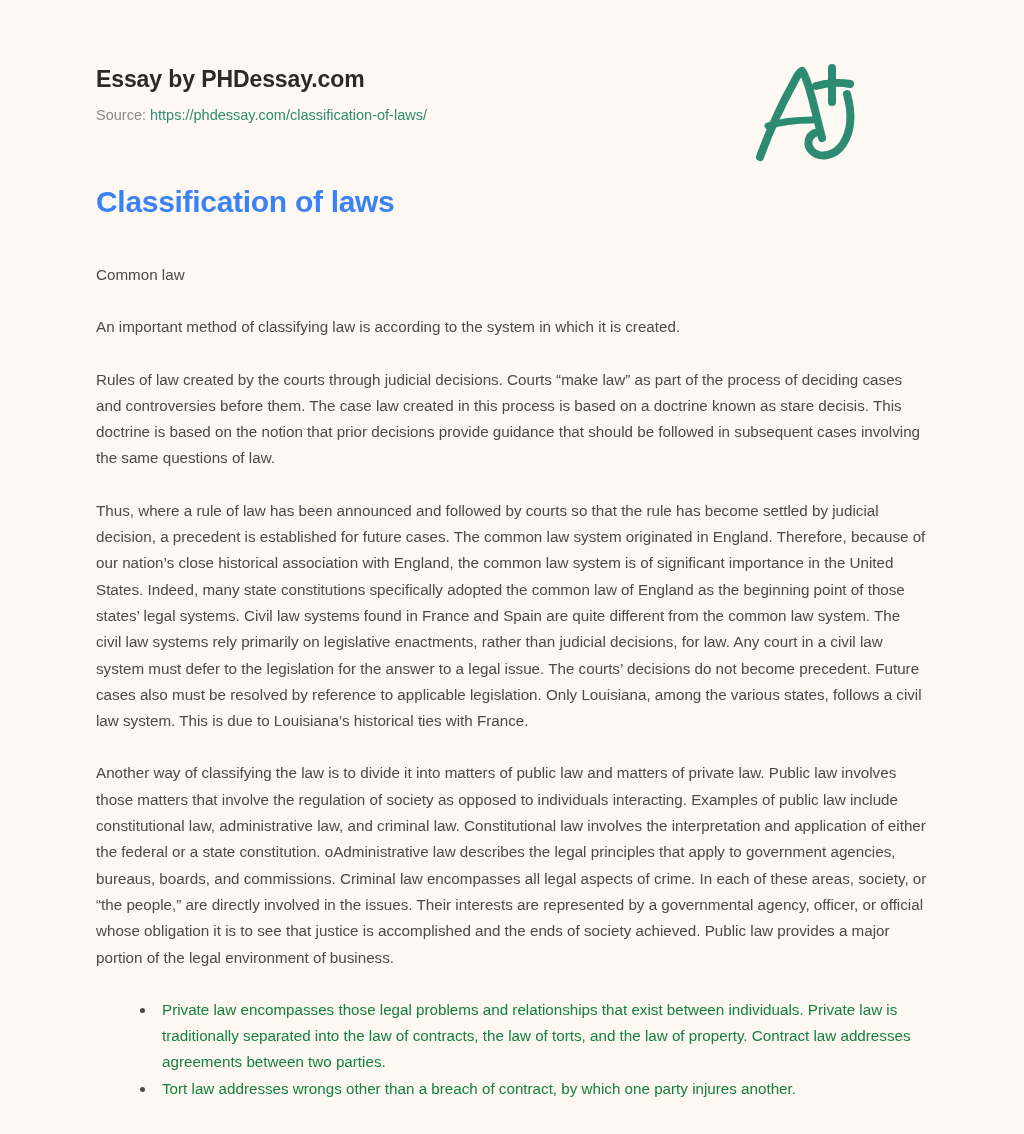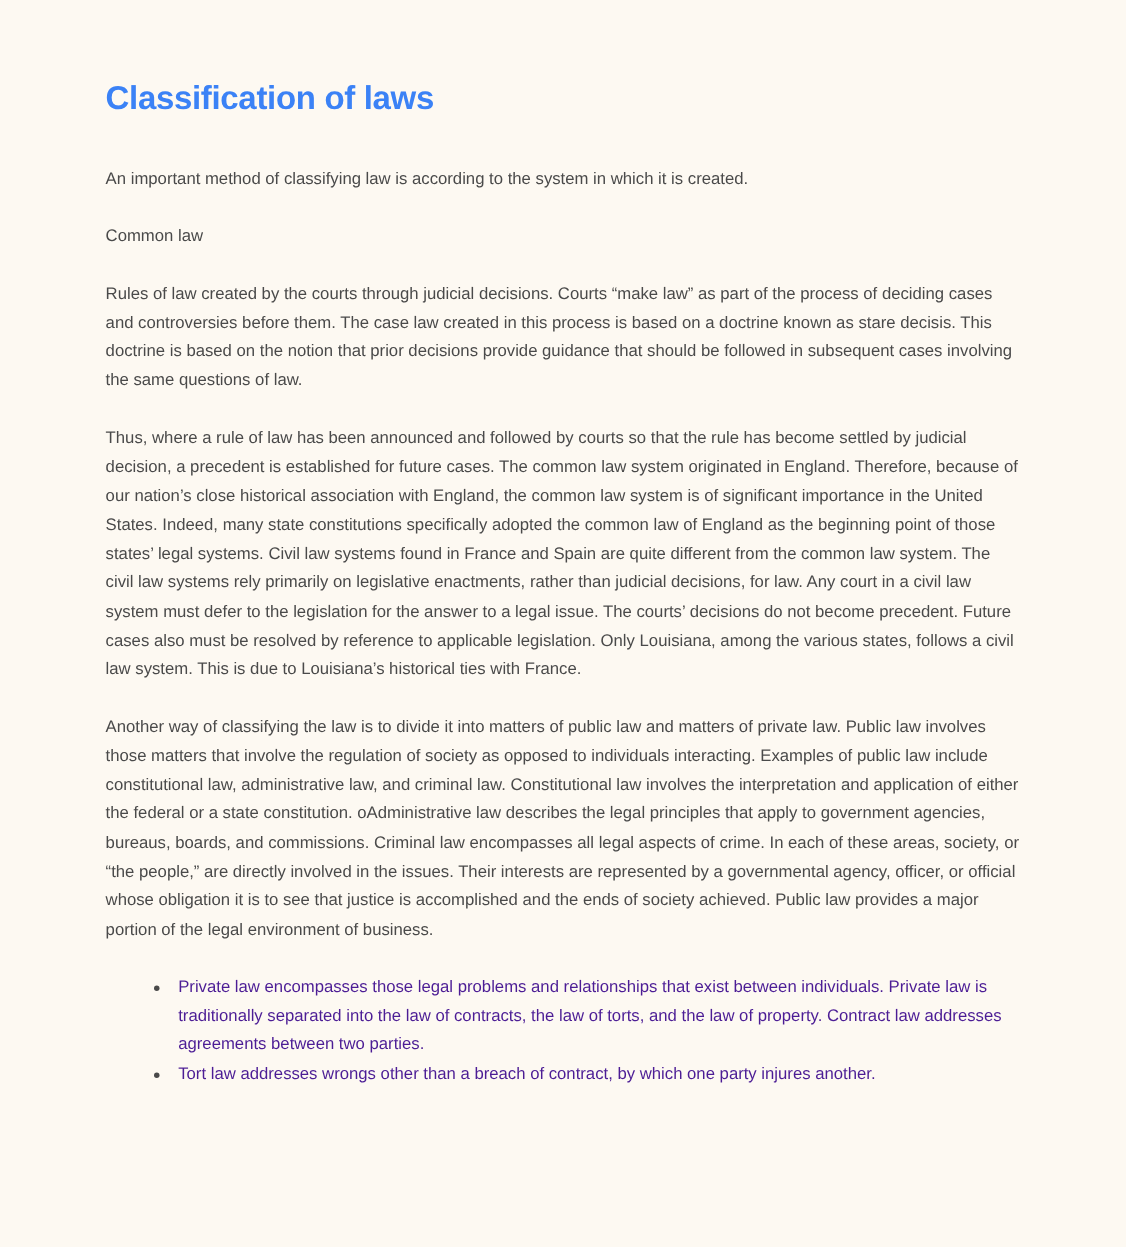--- a/index.html
+++ b/index.html
@@ -81,46 +81,72 @@
 
   ul.bullets {
     margin: 0;
     padding-left: 44px;
     list-style: none;
   }
   ul.bullets li {
     position: relative;
     font-size: 15.2px;
     line-height: 1.73;
-    color: #4c1d95;
+    color: #15803d;
     margin-bottom: 0px;
     padding-left: 22px;
   }
   ul.bullets li::before {
     content: "";
     position: absolute;
     left: 0;
     top: 11px;
     width: 5px;
     height: 5px;
     border-radius: 50%;
     background: #4a4a4a;
   }
 </style>
 </head>
 <body>
 
 <div class="page">
 
+  <div class="masthead">
+    <div class="brand-line">Essay by PHDessay.com</div>
+
+    <div class="source-line">
+      <span>Source: </span><a class="source-url" href="#">https://phdessay.com/classification-of-laws/</a>
+    </div>
+
+    <div class="logo">
+      <svg viewBox="0 0 116 108" aria-hidden="true">
+        <g fill="none" stroke="#2d8b72" stroke-linecap="round" stroke-linejoin="round">
+
+          <path d="M14 97 C21 78 34 47 47 24 C50 18 53 12 56 11" stroke-width="8"></path>
+
+          <path d="M56 11 C60 16 64 30 68 46 C71 58 74 70 76 78" stroke-width="8"></path>
+
+          <path d="M22 66 C34 62 52 60 66 60" stroke-width="7"></path>
+
+          <path d="M86 8 C86 18 86 30 86 42" stroke-width="8"></path>
+
+          <path d="M70 26 C80 23 94 22 104 24" stroke-width="8"></path>
+
+          <path d="M101 34 C106 52 106 70 97 84 C89 96 74 99 66 91 C60 85 62 76 69 73" stroke-width="8"></path>
+        </g>
+      </svg>
+    </div>
+  </div>
 
   <div class="article">
     <h1 class="doc-title">Classification of laws</h1>
 
+    <p class="para">Common law</p>
     <p class="para">An important method of classifying law is according to the system in which it is created.</p>
-    <p class="para">Common law</p>
     <p class="para">Rules of law created by the courts through judicial decisions. Courts “make law” as part of the process of deciding cases and controversies before them. The case law created in this process is based on a doctrine known as stare decisis. This doctrine is based on the notion that prior decisions provide guidance that should be followed in subsequent cases involving the same questions of law.</p>
     <p class="para">Thus, where a rule of law has been announced and followed by courts so that the rule has become settled by judicial decision, a precedent is established for future cases. The common law system originated in England. Therefore, because of our nation’s close historical association with England, the common law system is of significant importance in the United States. Indeed, many state constitutions specifically adopted the common law of England as the beginning point of those states’ legal systems. Civil law systems found in France and Spain are quite different from the common law system. The civil law systems rely primarily on legislative enactments, rather than judicial decisions, for law. Any court in a civil law system must defer to the legislation for the answer to a legal issue. The courts’ decisions do not become precedent. Future cases also must be resolved by reference to applicable legislation. Only Louisiana, among the various states, follows a civil law system. This is due to Louisiana’s historical ties with France.</p>
     <p class="para">Another way of classifying the law is to divide it into matters of public law and matters of private law. Public law involves those matters that involve the regulation of society as opposed to individuals interacting. Examples of public law include constitutional law, administrative law, and criminal law. Constitutional law involves the interpretation and application of either the federal or a state constitution. oAdministrative law describes the legal principles that apply to government agencies, bureaus, boards, and commissions. Criminal law encompasses all legal aspects of crime. In each of these areas, society, or “the people,” are directly involved in the issues. Their interests are represented by a governmental agency, officer, or official whose obligation it is to see that justice is accomplished and the ends of society achieved. Public law provides a major portion of the legal environment of business.</p>
 
     <ul class="bullets">
       <li>Private law encompasses those legal problems and relationships that exist between individuals. Private law is traditionally separated into the law of contracts, the law of torts, and the law of property. Contract law addresses agreements between two parties.</li>
       <li>Tort law addresses wrongs other than a breach of contract, by which one party injures another.</li>
 
     </ul>
   </div>

